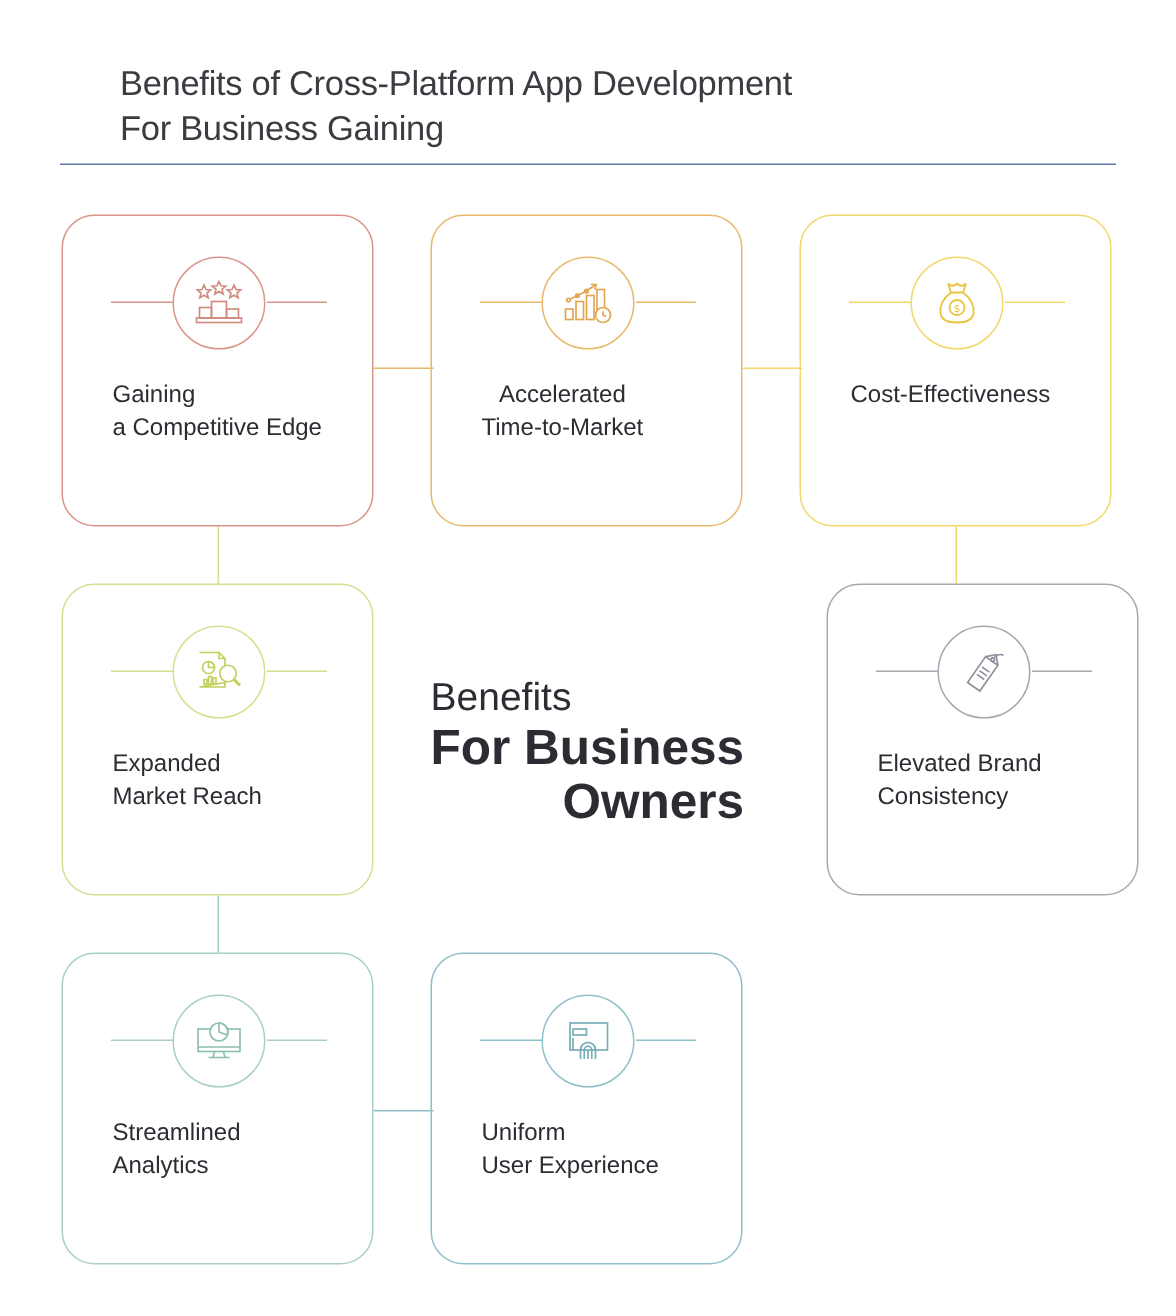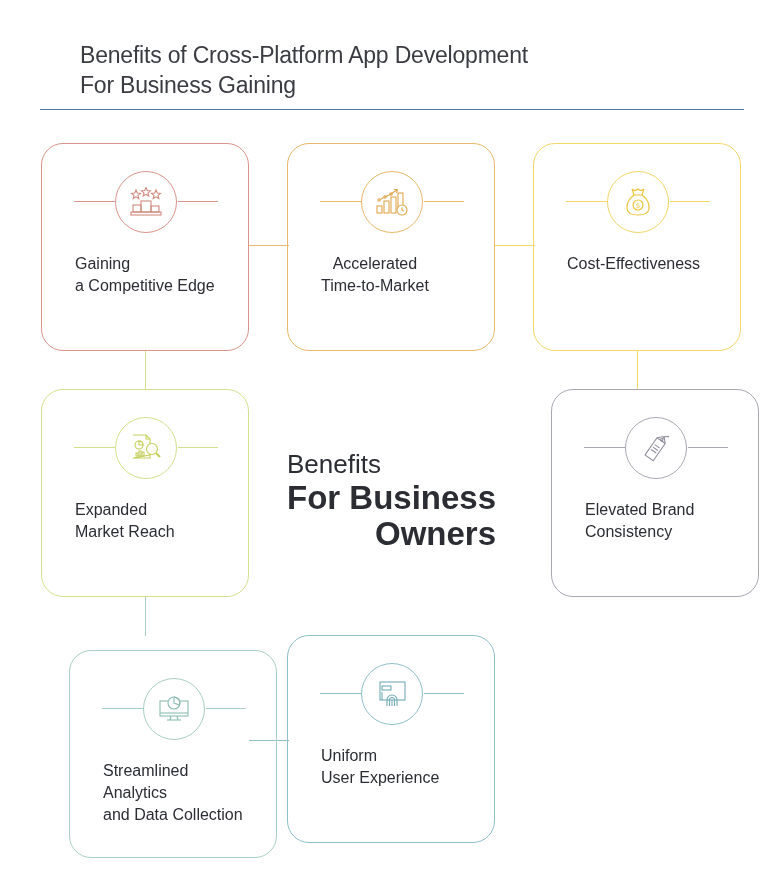--- a/index.html
+++ b/index.html
@@ -147,38 +147,37 @@
       </g>
       <path d="M22,7 Q26,3 29,5"></path>
     </svg>
   </div>
   <div class="label">
     <div>Elevated Brand</div>
     <div>Consistency</div>
   </div>
 </div>
 
-<div class="card" style="left:41px; top:650px; border-color:#a9cfc6;margin-left:28px;">
+<div class="card" style="left:41px; top:635px; border-color:#a9cfc6;">
   <div class="hline l" style="background:#a9cfc6;"></div>
   <div class="hline r" style="background:#a9cfc6;"></div>
   <div class="circle" style="border-color:#a9cfc6;">
     <svg width="34" height="30" viewBox="0 0 34 30" fill="none" stroke="#8dbdb1" stroke-width="1.1">
       <rect x="3" y="7" width="28" height="15"></rect>
       <line x1="3" y1="19" x2="31" y2="19"></line>
       <line x1="14" y1="22" x2="13" y2="26"></line>
       <line x1="20" y1="22" x2="21" y2="26"></line>
       <line x1="10" y1="26" x2="24" y2="26"></line>
       <circle cx="17" cy="9" r="6" fill="#ffffff"></circle>
       <path d="M17,9 L17,3 A6,6 0 0 1 22.5,11 Z"></path>
     </svg>
   </div>
   <div class="label">
     <div>Streamlined</div>
     <div>Analytics</div>
-    <div>and Data Collection</div>
   </div>
 </div>
 
 <div class="card" style="left:287px; top:635px; border-color:#8fc0c9;">
   <div class="hline l" style="background:#8fc0c9;"></div>
   <div class="hline r" style="background:#8fc0c9;"></div>
   <div class="circle" style="border-color:#8fc0c9;">
     <svg width="32" height="32" viewBox="0 0 32 32" fill="none" stroke="#74acb7" stroke-width="1.1">
       <rect x="4" y="4" width="25" height="18"></rect>
       <rect x="6" y="8" width="9" height="4"></rect>

